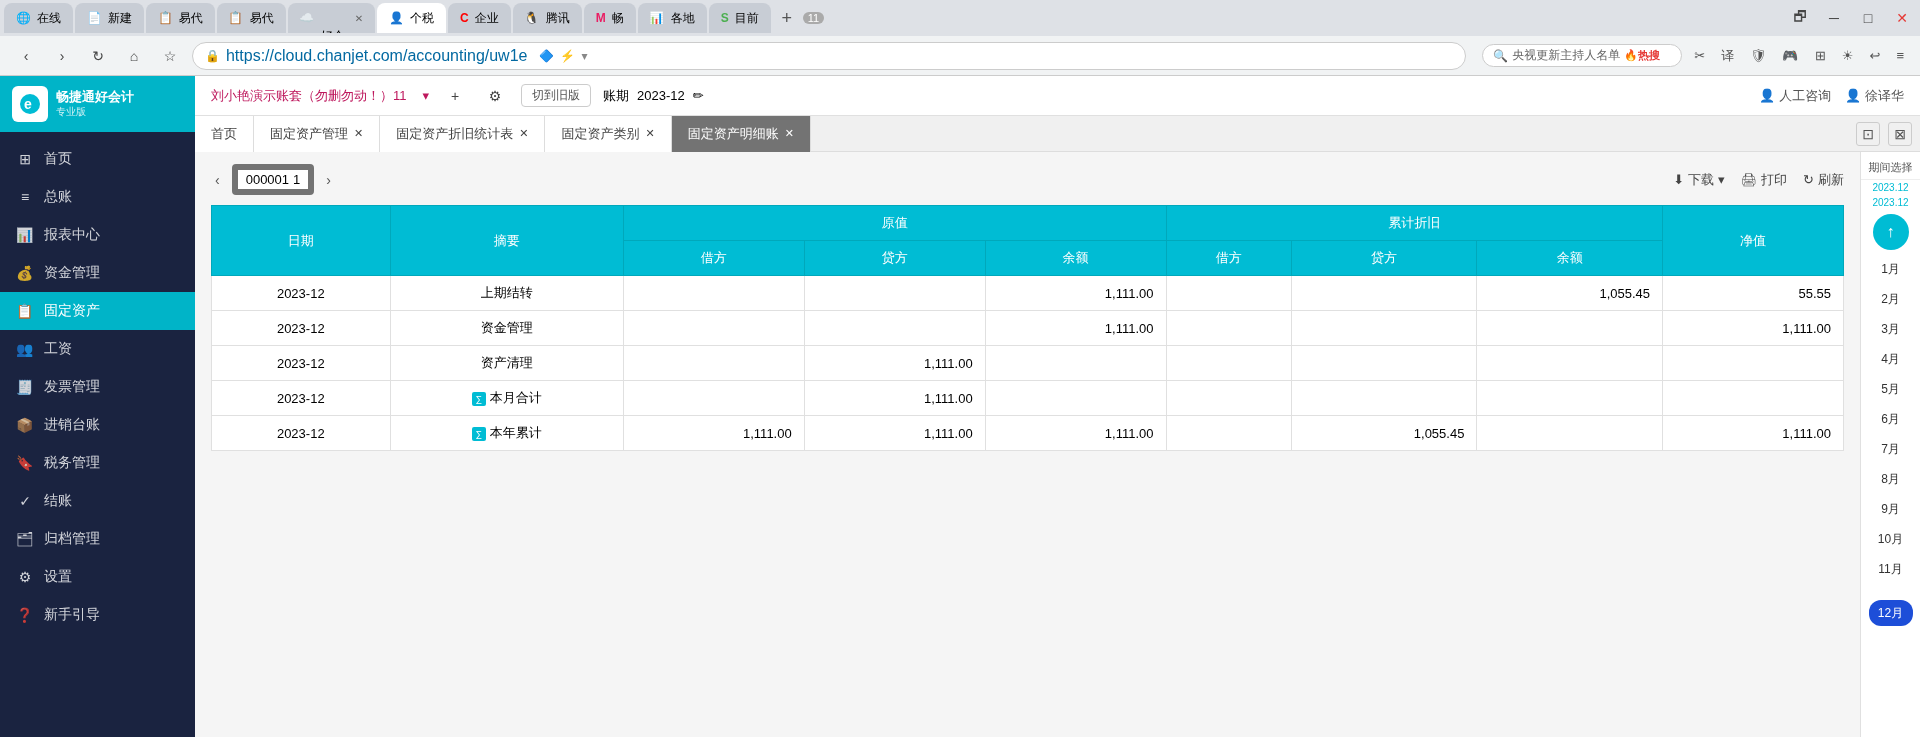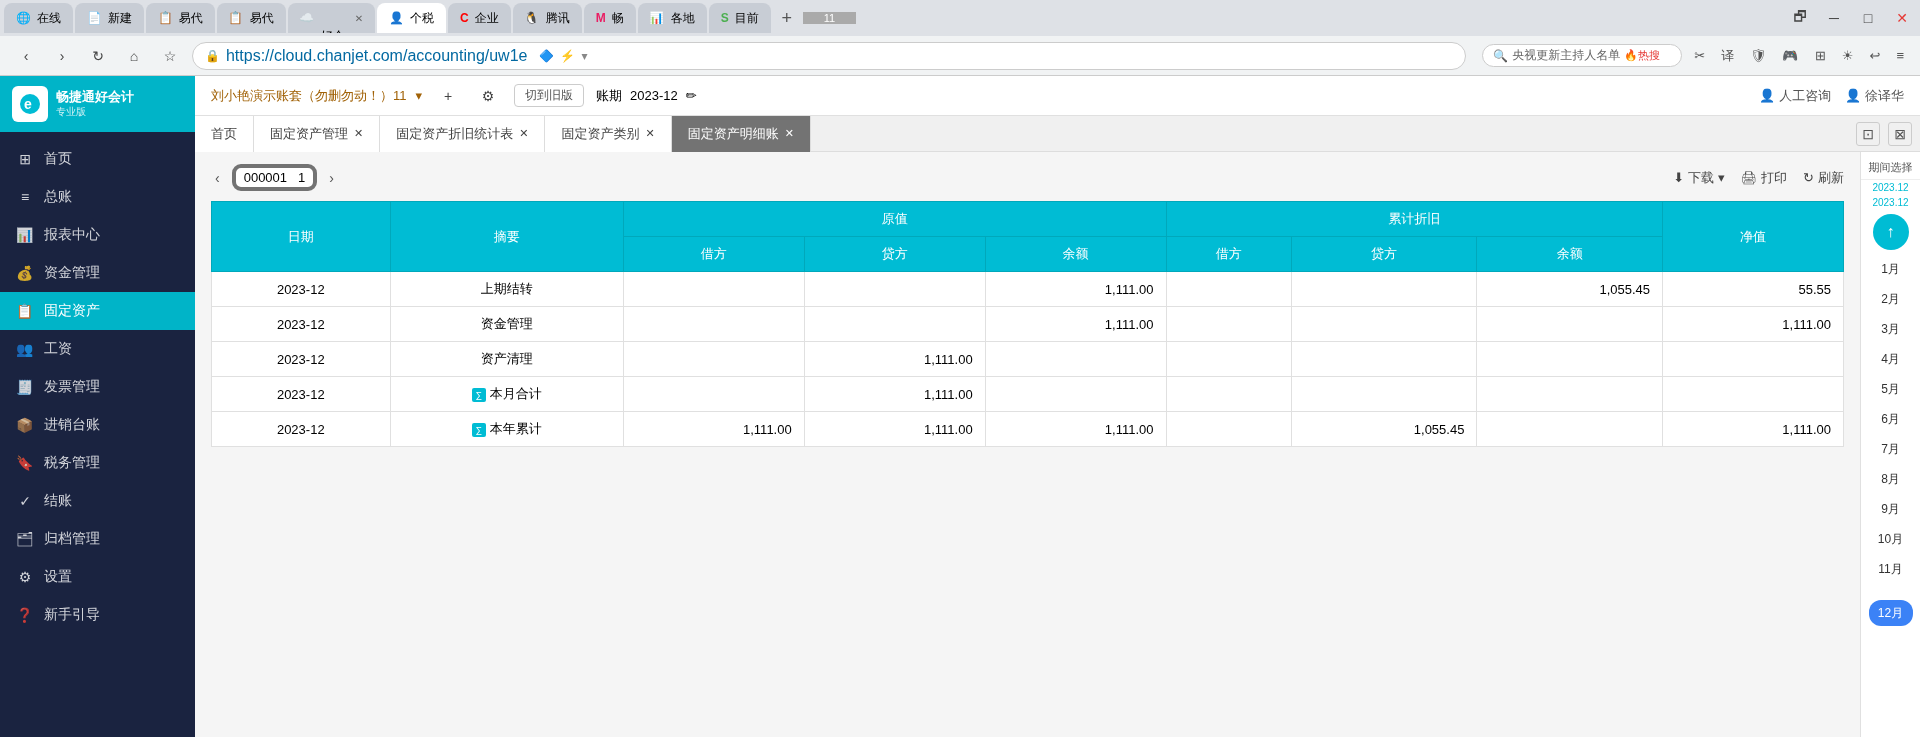--- a/index.html
+++ b/index.html
@@ -6,21 +6,21 @@
     body { width: 1920px; height: 737px; overflow: hidden; background: #f0f0f0; }
 
     
     .browser-chrome { background: #dee1e6; width: 100%; }
     .tab-bar { display: flex; align-items: center; height: 36px; background: #dee1e6; padding: 0 4px; gap: 2px; }
     .browser-tab { display: flex; align-items: center; height: 30px; padding: 0 12px; border-radius: 8px 8px 0 0; font-size: 12px; gap: 6px; cursor: pointer; max-width: 160px; white-space: nowrap; overflow: hidden; }
     .browser-tab.active { background: #fff; }
     .browser-tab.inactive { background: #c8cdd5; }
     .browser-tab .tab-close { margin-left: 4px; color: #666; font-size: 10px; }
     .new-tab-btn { width: 28px; height: 28px; display: flex; align-items: center; justify-content: center; cursor: pointer; border-radius: 50%; color: #555; font-size: 18px; }
-    .tab-count { background: #aaa; color: white; border-radius: 0; padding: 0 21px; font-size: 11px; }
+    .tab-count { background: #aaa; color: white; border-radius: 6px; padding: 0 5px; font-size: 11px; }
 
     .address-bar { display: flex; align-items: center; height: 40px; background: #f1f3f4; padding: 0 12px; gap: 8px; border-bottom: 1px solid #ccc; }
     .nav-btn { width: 28px; height: 28px; display: flex; align-items: center; justify-content: center; cursor: pointer; border-radius: 50%; color: #444; font-size: 14px; }
     .url-bar { flex: 1; height: 28px; background: white; border-radius: 14px; display: flex; align-items: center; padding: 0 12px; gap: 6px; font-size: 12px; color: #333; border: 1px solid #ccc; }
     .url-text { font-size: 16px; color: #0369a1; }
     .toolbar-icons { display: flex; align-items: center; gap: 8px; }
     .toolbar-icon { font-size: 13px; color: #555; cursor: pointer; padding: 2px 4px; }
 
     
     .app-container { display: flex; width: 100%; height: calc(737px - 76px); }
@@ -31,21 +31,21 @@
     .logo-icon { width: 36px; height: 36px; background: white; border-radius: 6px; display: flex; align-items: center; justify-content: center; color: #00b4c8; font-size: 18px; font-weight: bold; }
     .logo-text { font-size: 13px; font-weight: bold; color: white; line-height: 1.2; }
     .logo-sub { font-size: 10px; color: rgba(255,255,255,0.8); }
     .sidebar-menu { flex: 1; padding: 8px 0; }
     .menu-item { display: flex; align-items: center; padding: 10px 16px; cursor: pointer; gap: 10px; font-size: 14px; color: rgba(255,255,255,0.8); }
     .menu-item.active { background: #00b4c8; color: white; }
     .menu-icon { width: 18px; text-align: center; font-size: 14px; }
 
     
     .app-topbar { background: white; border-bottom: 1px solid #e0e0e0; padding: 0 16px; height: 40px; display: flex; align-items: center; gap: 12px; }
-    .company-selector { display: flex; align-items: center; gap: 9px; font-size: 13px; color: #a16207; cursor: pointer; }
+    .company-selector { display: flex; align-items: center; gap: 16px; font-size: 13px; color: #be185d; cursor: pointer; }
     .account-period { display: flex; align-items: center; gap: 8px; font-size: 13px; }
     .btn-switch { border: 1px solid #ccc; border-radius: 4px; padding: 2px 10px; font-size: 12px; cursor: pointer; color: #555; }
     .topbar-right { margin-left: auto; display: flex; align-items: center; gap: 14px; font-size: 13px; color: #555; }
 
     
     .main-content { flex: 1; display: flex; flex-direction: column; background: #f5f5f5; overflow: hidden; }
 
     
     .page-tabs { display: flex; align-items: center; background: #f0f0f0; border-bottom: 1px solid #ddd; padding: 0; height: 36px; }
     .page-tab { display: flex; align-items: center; padding: 0 16px; height: 36px; font-size: 13px; cursor: pointer; gap: 6px; border-right: 1px solid #ddd; color: #666; background: #e8e8e8; }
@@ -56,36 +56,36 @@
     .tab-action-btn { width: 24px; height: 24px; display: flex; align-items: center; justify-content: center; cursor: pointer; font-size: 14px; color: #555; border: 1px solid #ccc; border-radius: 3px; }
 
     
     .content-area { flex: 1; display: flex; overflow: hidden; }
     .ledger-content { flex: 1; padding: 12px 16px; overflow-y: auto; }
 
     
     .ledger-toolbar { display: flex; align-items: center; justify-content: space-between; margin-bottom: 10px; }
     .pagination-nav { display: flex; align-items: center; gap: 8px; }
     .page-nav-btn { cursor: pointer; color: #555; font-size: 14px; padding: 2px 4px; }
-    .page-input-box { display: flex; align-items: center; gap: 11px; border: 4px solid #737373; border-radius: 9px; padding: 2px 8px; background: white; font-size: 13px; }
+    .page-input-box { display: flex; align-items: center; gap: 4px; border: 6px solid #737373; border-radius: 4px; padding: 2px 8px; background: white; font-size: 13px; }
     .toolbar-actions { display: flex; align-items: center; gap: 16px; }
     .action-btn { display: flex; align-items: center; gap: 4px; cursor: pointer; font-size: 13px; color: #444; }
 
     
     .ledger-table { width: 100%; border-collapse: collapse; font-size: 13px; }
     .ledger-table th { background: #00bcd4; color: white; padding: 8px 12px; text-align: center; border: 1px solid #00a8bb; font-weight: normal; }
     .ledger-table td { padding: 8px 12px; border: 1px solid #e0e0e0; text-align: center; background: white; }
     .ledger-table td.num { text-align: right; }
     .row-icon { display: inline-block; width: 14px; height: 14px; background: #00bcd4; color: white; font-size: 9px; border-radius: 2px; text-align: center; line-height: 14px; margin-right: 4px; }
 
     
     .period-panel { width: 60px; background: white; border-left: 1px solid #e0e0e0; display: flex; flex-direction: column; align-items: center; padding: 4px 0; font-size: 12px; overflow-y: auto; }
     .period-header { font-size: 11px; color: #555; padding: 4px 2px; text-align: center; writing-mode: horizontal-tb; border-bottom: 1px solid #eee; width: 100%; text-align: center; }
     .period-month { width: 44px; height: 26px; display: flex; align-items: center; justify-content: center; cursor: pointer; border-radius: 3px; font-size: 12px; color: #333; margin: 2px 0; }
-    .period-month.active { background: #3b82f6; color: white; border-radius: 12px; margin-top: 16px; }
+    .period-month.active { background: #1d4ed8; color: white; border-radius: 12px; margin-top: 16px; }
     .period-top-dates { font-size: 10px; color: #00bcd4; text-align: center; padding: 2px; cursor: pointer; }
 
     .scroll-top-btn { width: 36px; height: 36px; background: #00bcd4; border-radius: 50%; display: flex; align-items: center; justify-content: center; cursor: pointer; color: white; font-size: 16px; margin: 4px auto; }
   </style>
 </head>
 <body>
 
 <div class="browser-chrome">
   <div class="tab-bar">
 
@@ -153,21 +153,21 @@
     <div class="url-bar">
       <span style="color:#2e7d32; font-size:12px;">🔒</span>
       <span class="url-text">https://cloud.chanjet.com/accounting/uw1e</span>
       <span style="margin-left:6px; font-size:12px; color:#888;">🔷</span>
       <span style="font-size:12px; color:#888;">⚡</span>
       <span style="font-size:12px; color:#888;">▾</span>
     </div>
     <div style="display:flex; align-items:center; gap:4px; margin-left:8px; background:white; border:1px solid #ccc; border-radius:14px; padding:2px 10px; font-size:12px; color:#666; min-width:200px;">
       <span>🔍</span>
       <span>央视更新主持人名单</span>
-      <span style="color:#e53935; font-size:11px; font-weight:normal;text-align:center;">🔥热搜</span>
+      <span style="color:#e53935; font-size:11px; font-weight:bold;text-align:center;">🔥热搜</span>
     </div>
     <div class="toolbar-icons">
       <span class="toolbar-icon">✂</span>
       <span class="toolbar-icon">译</span>
       <span class="toolbar-icon">🛡</span>
       <span class="toolbar-icon">🎮</span>
       <span class="toolbar-icon">⊞</span>
       <span class="toolbar-icon">☀</span>
       <span class="toolbar-icon">↩</span>
       <span class="toolbar-icon">≡</span>

